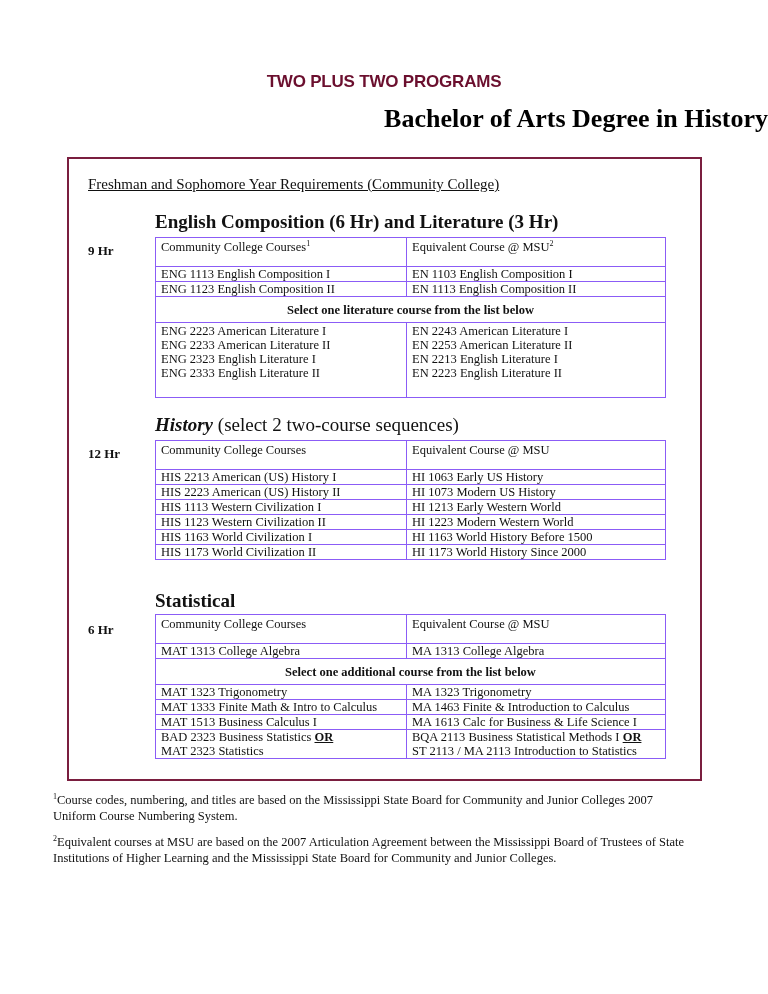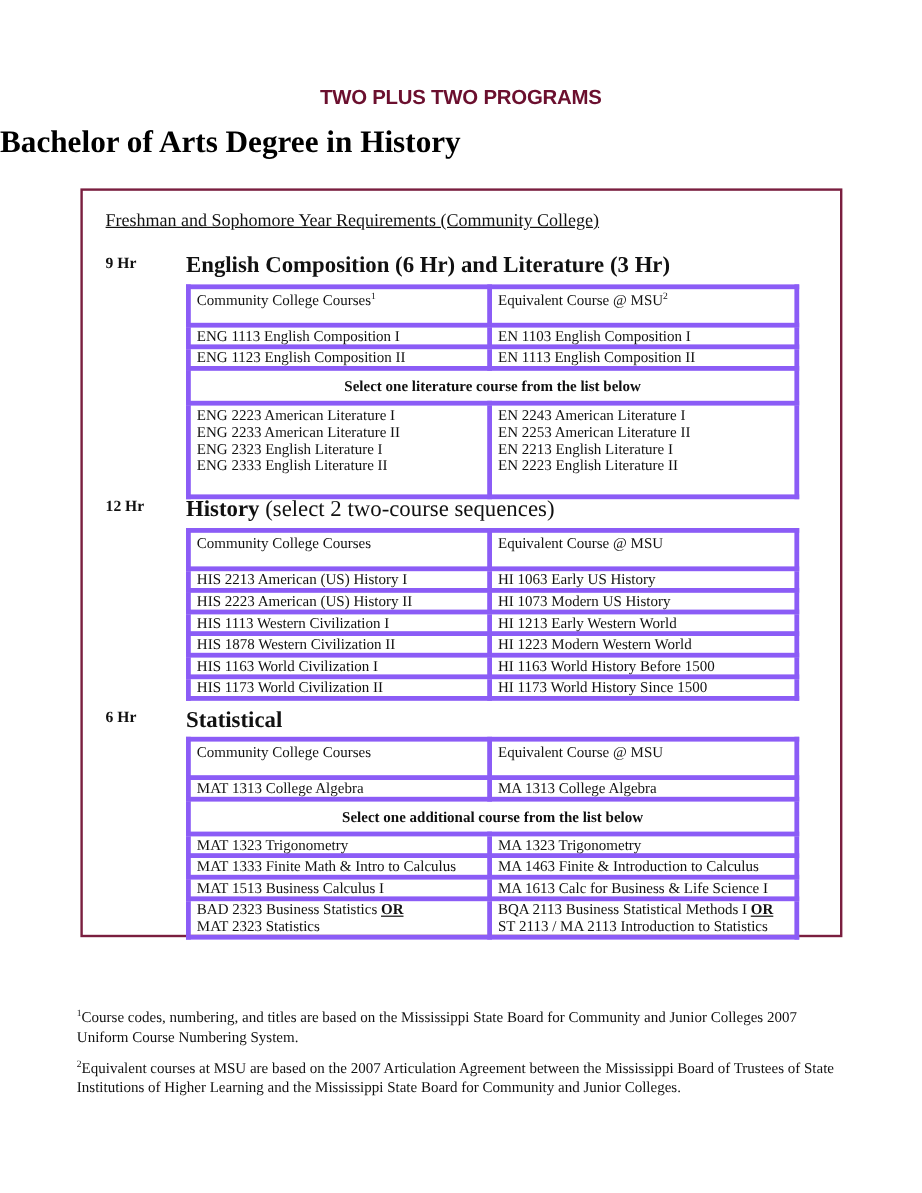--- a/index.html
+++ b/index.html
@@ -1,38 +1,38 @@
 <!DOCTYPE html>
 <html><head>
 <meta charset="utf-8">
 <style>
   html, body { margin: 0; padding: 0; background: #ffffff; }
   body { width: 768px; height: 994px; position: relative; overflow: hidden;
          font-family: "Liberation Serif", "DejaVu Serif", serif; color: #111; }
   .program-title { position: absolute; top: 72px; left: 0; width: 768px; text-align: center;
          font-family: "Liberation Sans", "DejaVu Sans", sans-serif; font-weight: bold;
          font-size: 17px; color: #6b0f2e; letter-spacing: -0.2px; }
-  .degree-title { position: absolute; top: 104px; left: 0; width: 768px; text-align: left;
+  .degree-title { position: absolute; top: 104px; left: 0; width: 768px; text-align: right;
          font-weight: bold; font-size: 26px; color: #000; }
   .req-box { position: absolute; left: 67px; top: 157px; width: 631px; height: 620px;
          border: 2px solid #7a1e3f; box-sizing: content-box; }
   .section-heading { position: absolute; left: 88px; top: 176px; font-size: 15px; text-decoration: underline; }
-  .hr-label { position: absolute; left: 88px; font-weight: bold; font-size: 13px; }
+  .hr-label { position: absolute; left: 88px; font-weight: bold; font-size: 13px; margin-top: 32px; }
   .group-title { position: absolute; left: 155px; font-size: 19px; }
-  .group-title b { font-weight: bold; }
+  .group-title b { font-weight: bold; font-style: italic; }
   table.course-table { position: absolute; left: 155px; width: 511px; border-collapse: collapse;
          font-size: 12.5px; line-height: 14px; table-layout: fixed; }
-  table.course-table td { border: 4px solid #8b5cf6; padding: 0 5px; vertical-align: top; }
+  table.course-table td { border: 1px solid #8b5cf6; padding: 0 5px; vertical-align: top; }
   table.course-table col.c1 { width: 251px; }
   table.course-table tr.head td { height: 26px; padding-top: 2px; }
   table.course-table td.note { text-align: center; font-weight: bold; height: 25px; vertical-align: middle; }
   table.course-table td.stack { padding-top: 1px; padding-bottom: 17px; }
   sup { font-size: 8px; vertical-align: super; line-height: 0; }
   .or { font-weight: bold; text-decoration: underline; text-align: center; }
-  .footnote { position: absolute; left: 64px; width: 640px; font-size: 12.5px; line-height: 16px; margin-top: 48px; }
+  .footnote { position: absolute; left: 53px; width: 640px; font-size: 12.5px; line-height: 16px; }
 </style>
 </head>
 <body>
 
 <div class="program-title">TWO PLUS TWO PROGRAMS</div>
 <div class="degree-title">Bachelor of Arts Degree in History</div>
 
 <div class="req-box"></div>
 
 <div class="section-heading">Freshman and Sophomore Year Requirements (Community College)</div>
@@ -97,30 +97,30 @@
       </tr>
   <tr>
         <td>HIS 2223 American (US) History II</td>
         <td>HI 1073 Modern US History</td>
       </tr>
   <tr>
         <td>HIS 1113 Western Civilization I</td>
         <td>HI 1213 Early Western World</td>
       </tr>
   <tr>
-        <td>HIS 1878 Western Civilization II</td>
+        <td>HIS 1123 Western Civilization II</td>
         <td>HI 1223 Modern Western World</td>
       </tr>
   <tr>
         <td>HIS 1163 World Civilization I</td>
         <td>HI 1163 World History Before 1500</td>
       </tr>
   <tr>
         <td>HIS 1173 World Civilization II</td>
-        <td>HI 1173 World History Since 1500</td>
+        <td>HI 1173 World History Since 2000</td>
       </tr>
 </tbody>
   </table>
 
 <div class="hr-label" style="top:590px">6 Hr</div>
 <div class="group-title" style="top:590px; font-weight:bold">Statistical</div>
 
 <table class="course-table" style="top:614px">
   <colgroup>
       <col class="c1">

